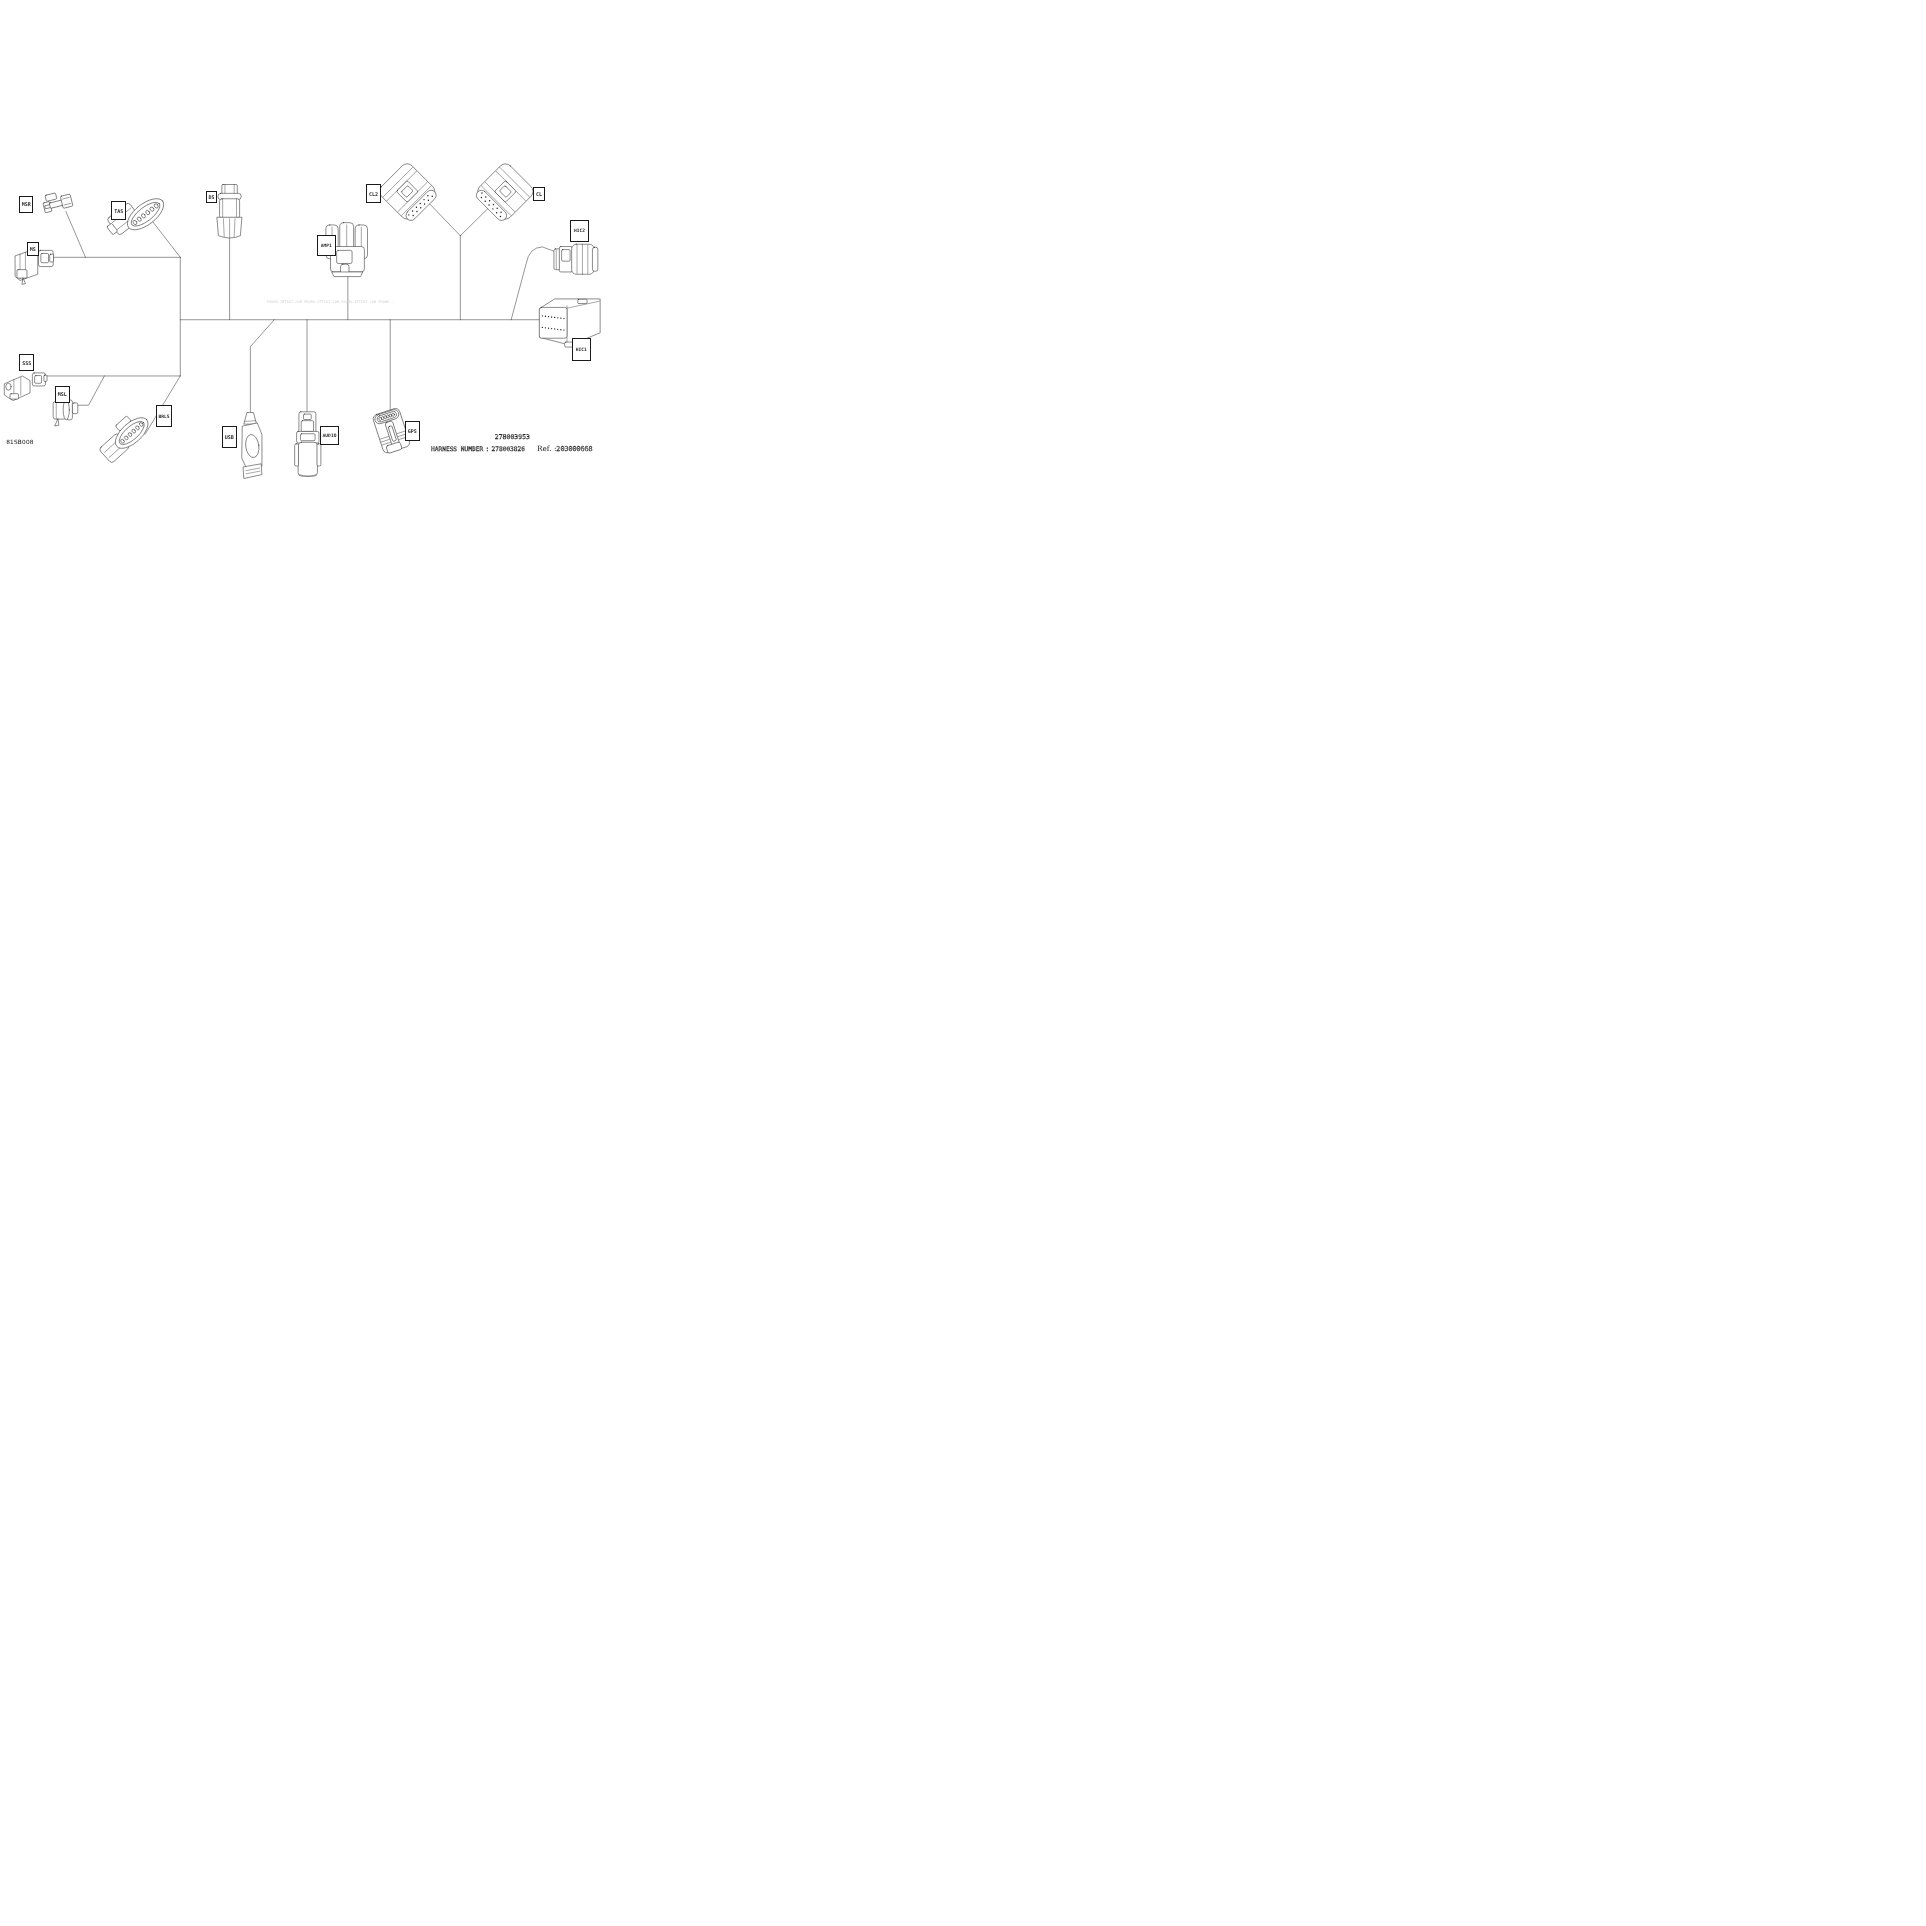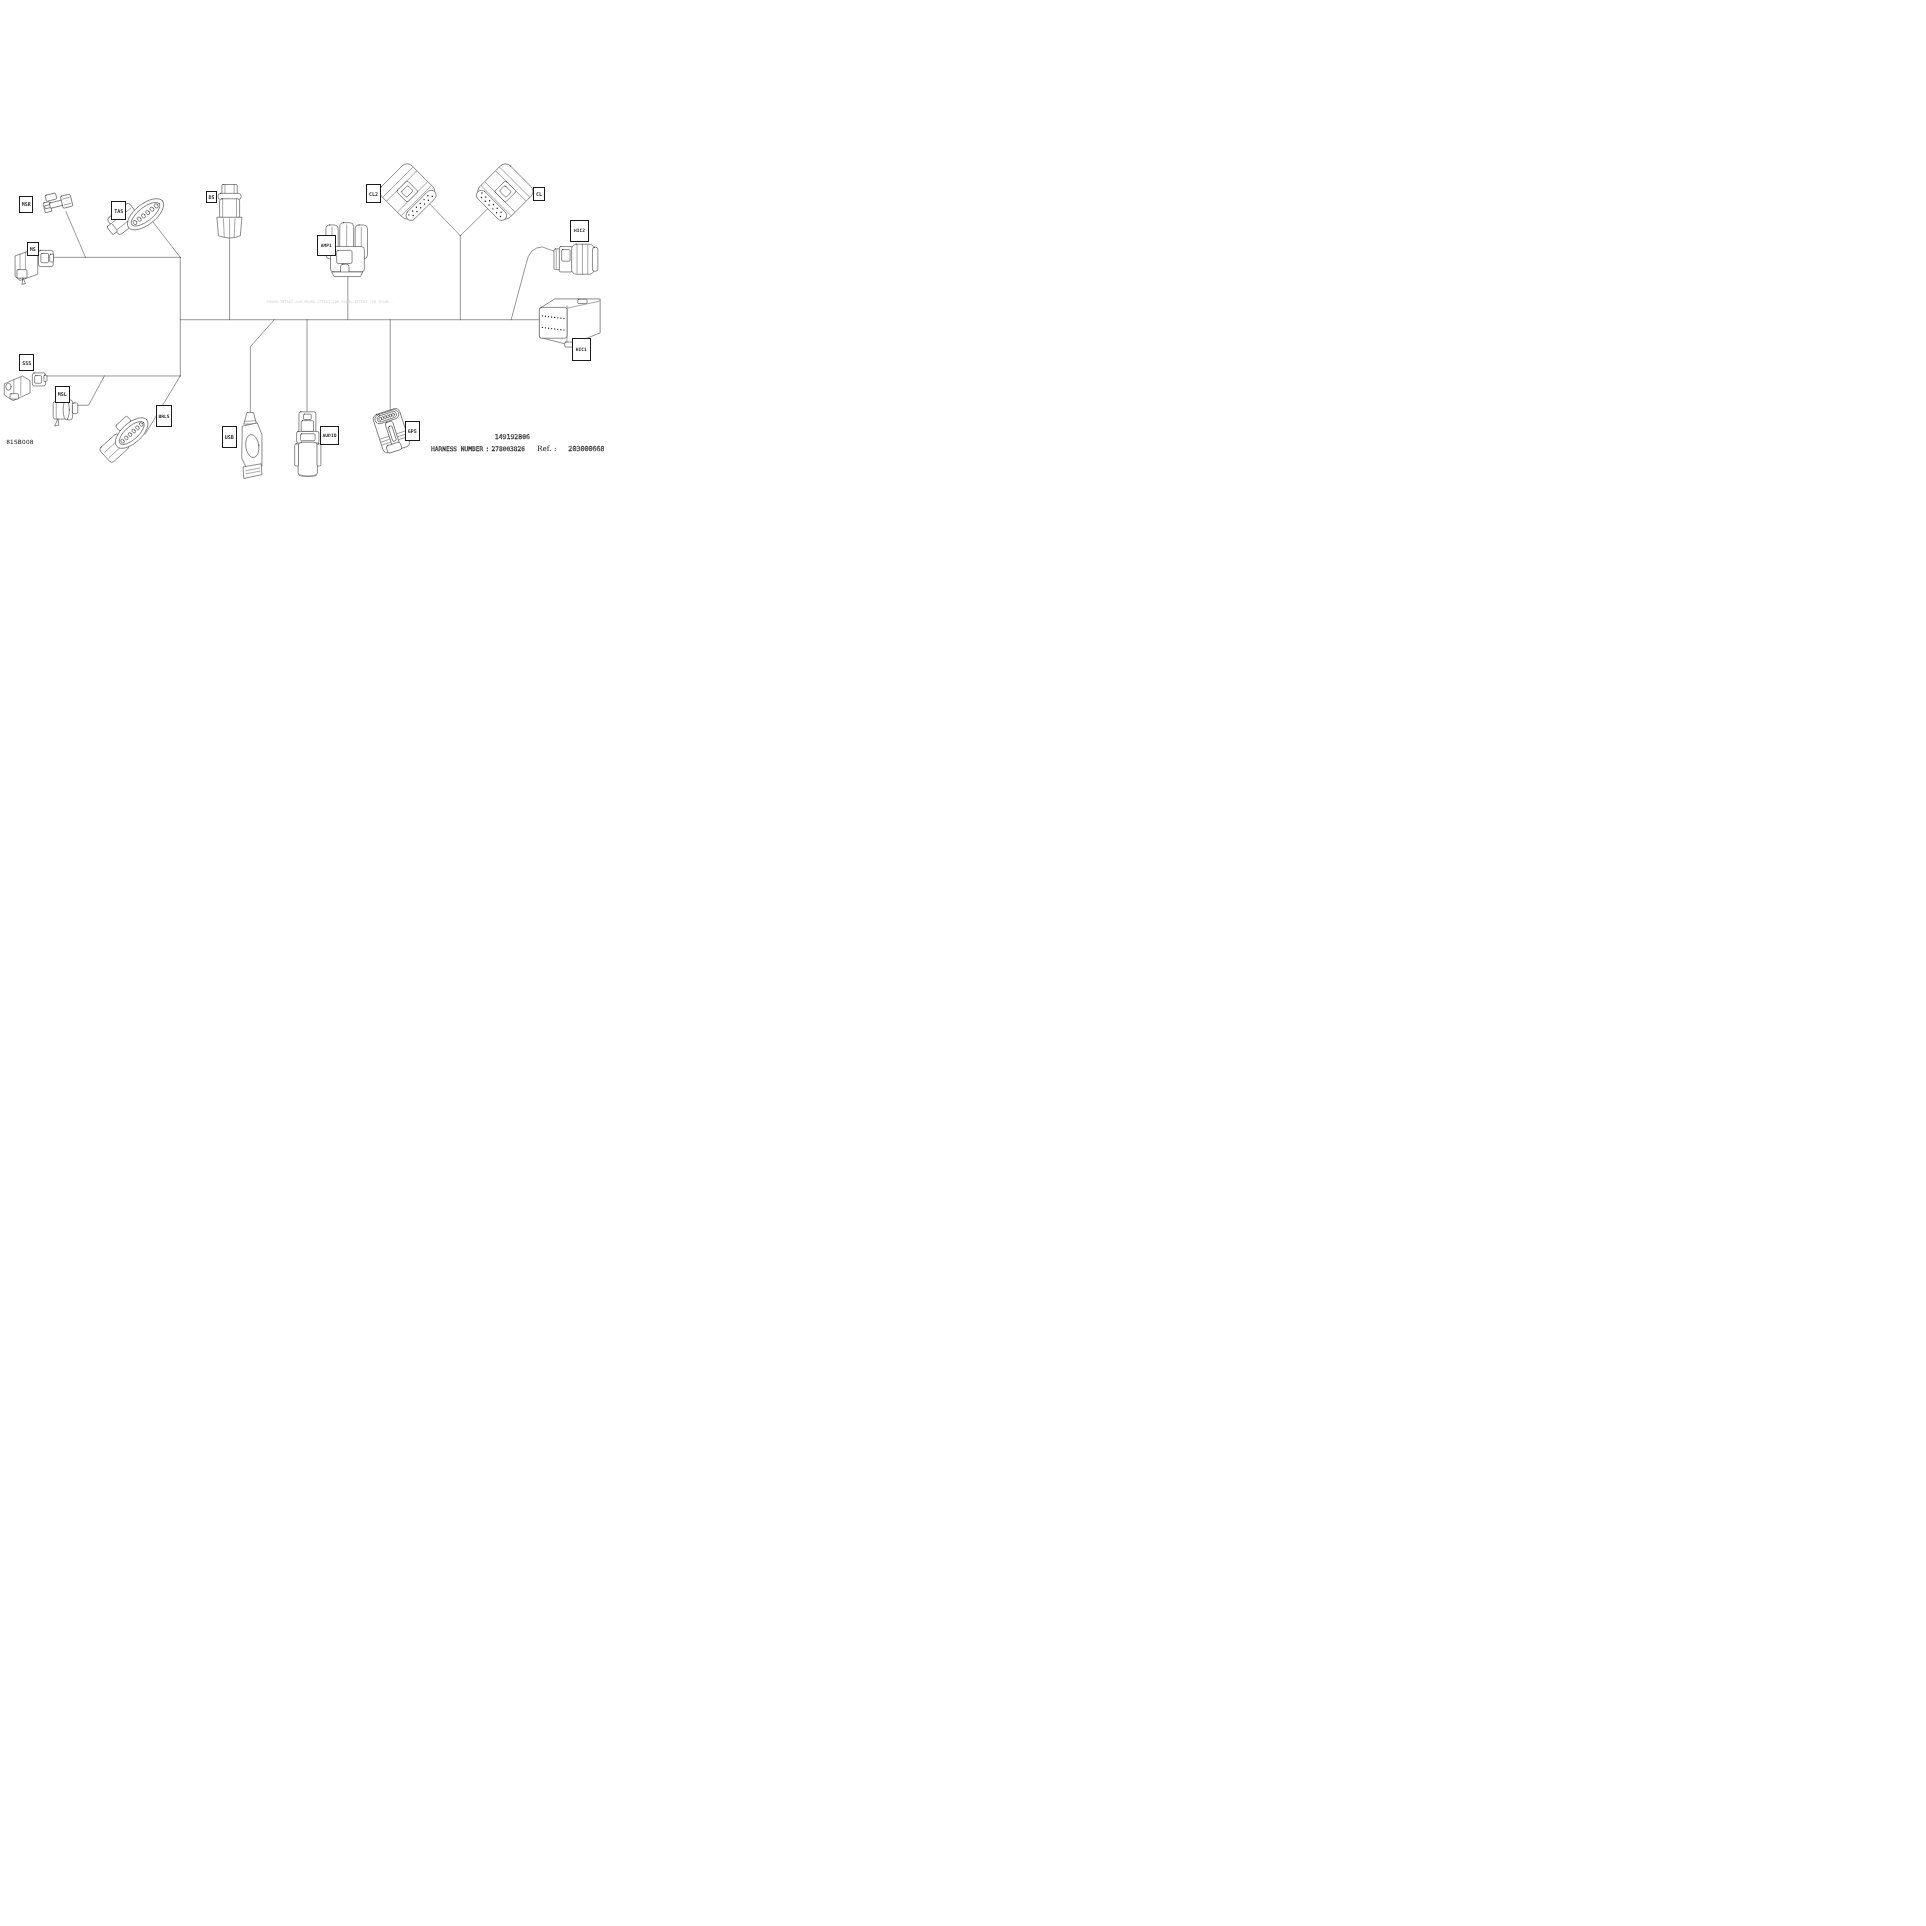--- a/index.html
+++ b/index.html
@@ -307,20 +307,20 @@
       </div>
       <div class="label-box" style="left: 405px; top: 421px; width: 14.6px; height: 19.6px;">
         <span>GPS</span>
       </div>
     </div>
 
   <div class="wm">PROMO-JETSKI.COM PROMO-JETSKI.COM PROMO-JETSKI.COM PROMO-.</div>
 
   <div class="code">81SB008</div>
 
-  <div class="pn cad">149192806</div>
+  <div class="pn cad">278003953</div>
 
   <div class="hn"><span class="cad">HARNESS NUMBER</span><span class="cad" style="margin:0 2.3px;">:</span><span class="cad">278003826</span></div>
 
-  <div class="ref"><span class="ref-label">Ref. :</span><span class="cad" style="margin-left:12px;">203000668</span></div>
+  <div class="ref"><span class="ref-label">Ref. :</span><span class="cad" style="margin-left:0;">203000668</span></div>
 
 </div>
 
 
 </body></html>

